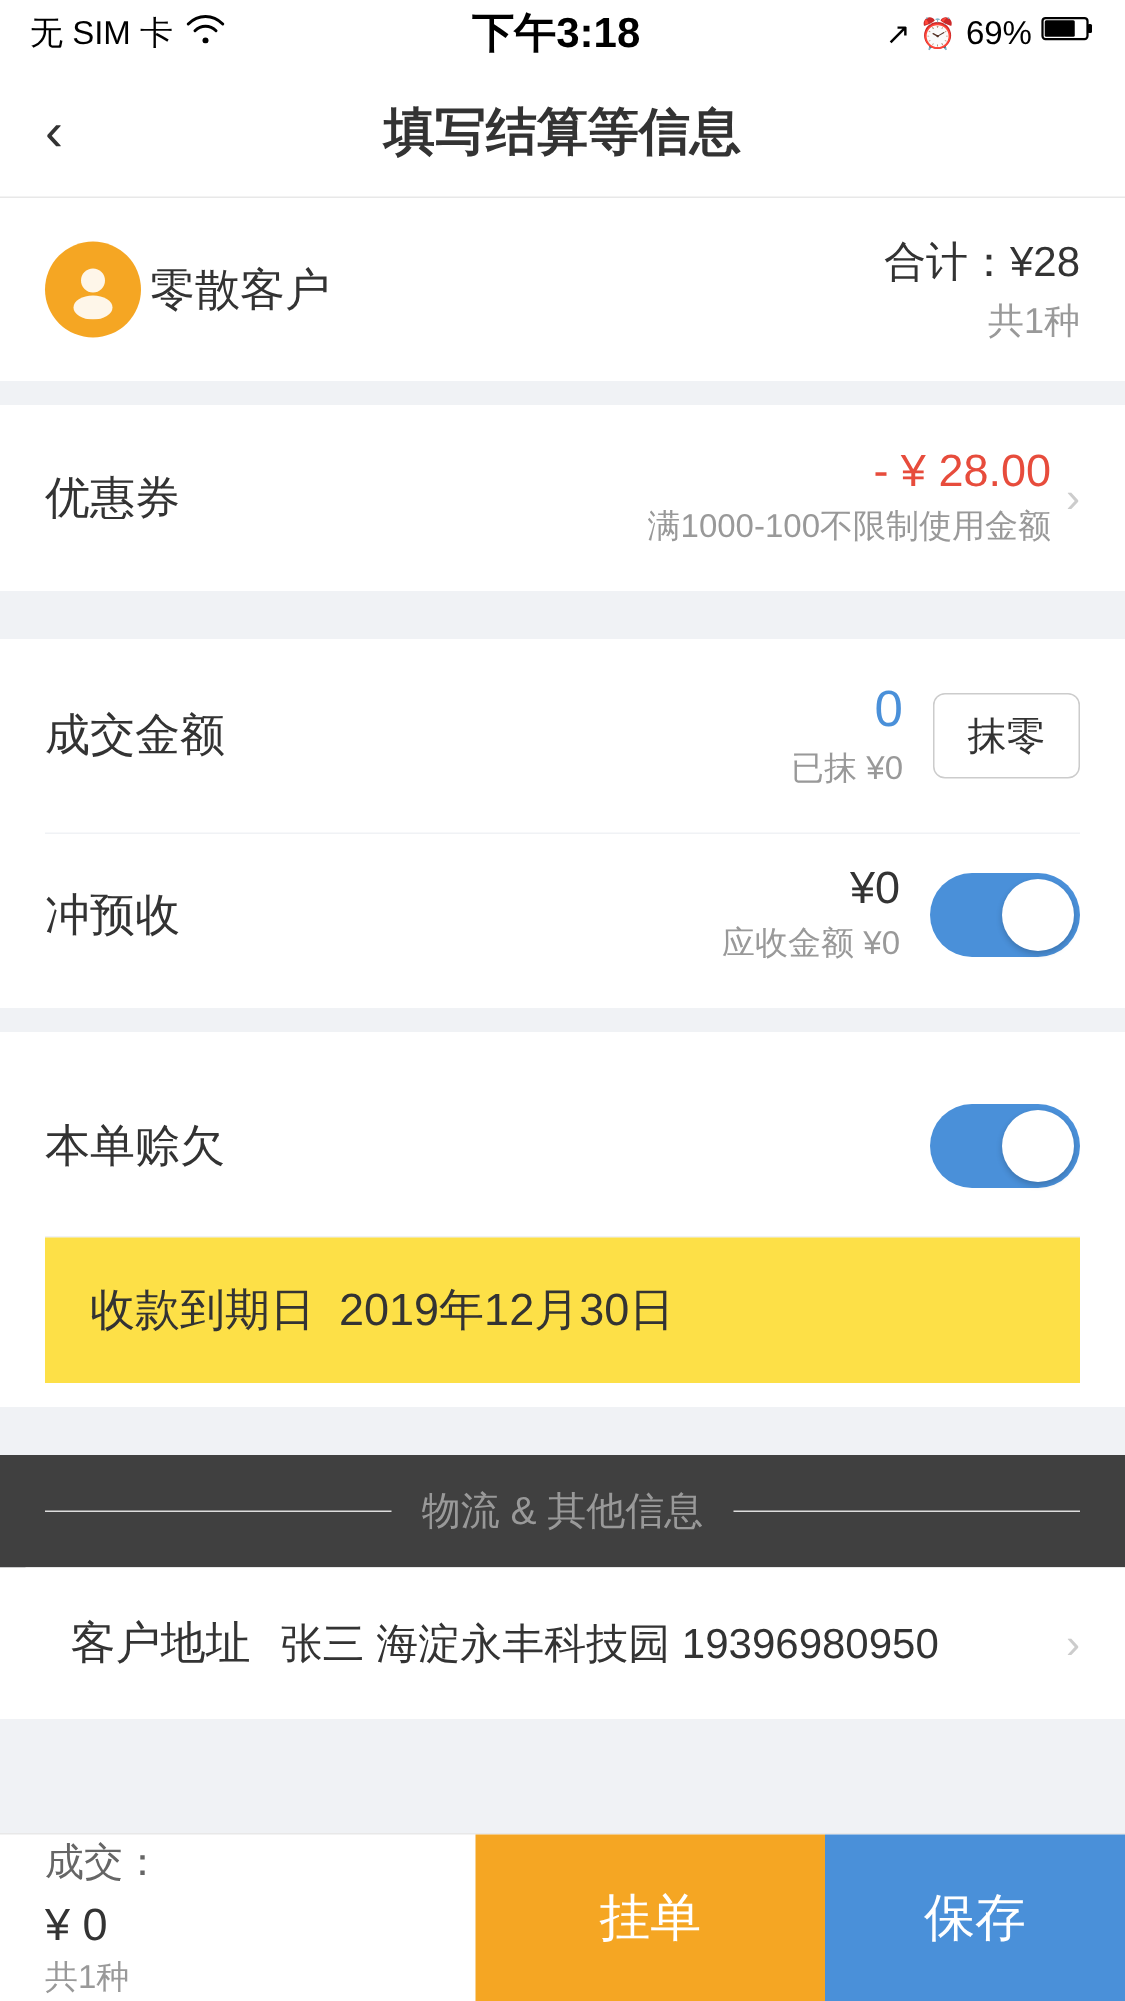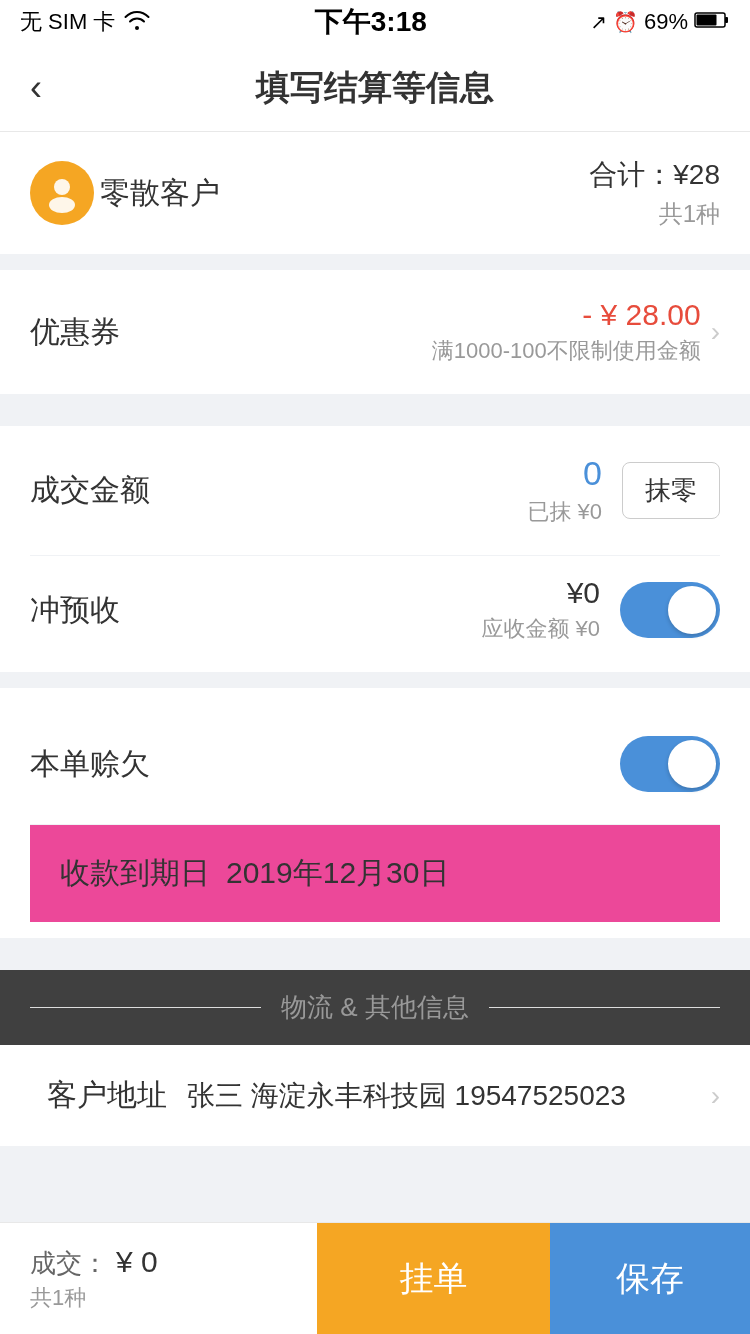--- a/index.html
+++ b/index.html
@@ -256,21 +256,21 @@
       padding: 32px 0;
     }
     .debt-label {
       font-size: 30px;
       color: #333;
     }
 
     
     .due-date-row {
       padding: 28px 30px;
-      background: #ec4899;
+      background: #fde047;
       border-top: 1px solid #f0f2f5;
       font-size: 30px;
       color: #333;
       display: flex;
       align-items: center;
       gap: 16px;
     }
 
     
     .logistics-divider {
@@ -481,30 +481,30 @@
 
   <div class="logistics-divider">
     <div class="logistics-divider-line"></div>
     <span class="logistics-divider-text">物流 &amp; 其他信息</span>
     <div class="logistics-divider-line"></div>
   </div>
 
   <div class="section-white">
     <div class="address-row">
       <span class="address-label">客户地址</span>
-      <span class="address-value">张三 海淀永丰科技园 19547525023</span>
+      <span class="address-value">张三 海淀永丰科技园 19396980950</span>
       <span class="chevron-icon" style="color:#ccc;font-size:28px;">›</span>
     </div>
   </div>
 
 </div>
 
 <div class="bottom-bar">
   <div class="bottom-info">
-    <div style="display:flex;align-items:baseline;gap:8px;">
+    <div style="display:flex;align-items:baseline;gap:8px;flex-direction:column;">
       <span class="bottom-deal">成交：</span>
       <span class="bottom-amount">¥ 0</span>
     </div>
     <div class="bottom-count">共1种</div>
   </div>
   <div class="bottom-btn-hang">挂单</div>
   <div class="bottom-btn-save">保存</div>
 </div>
 
 </body></html>

